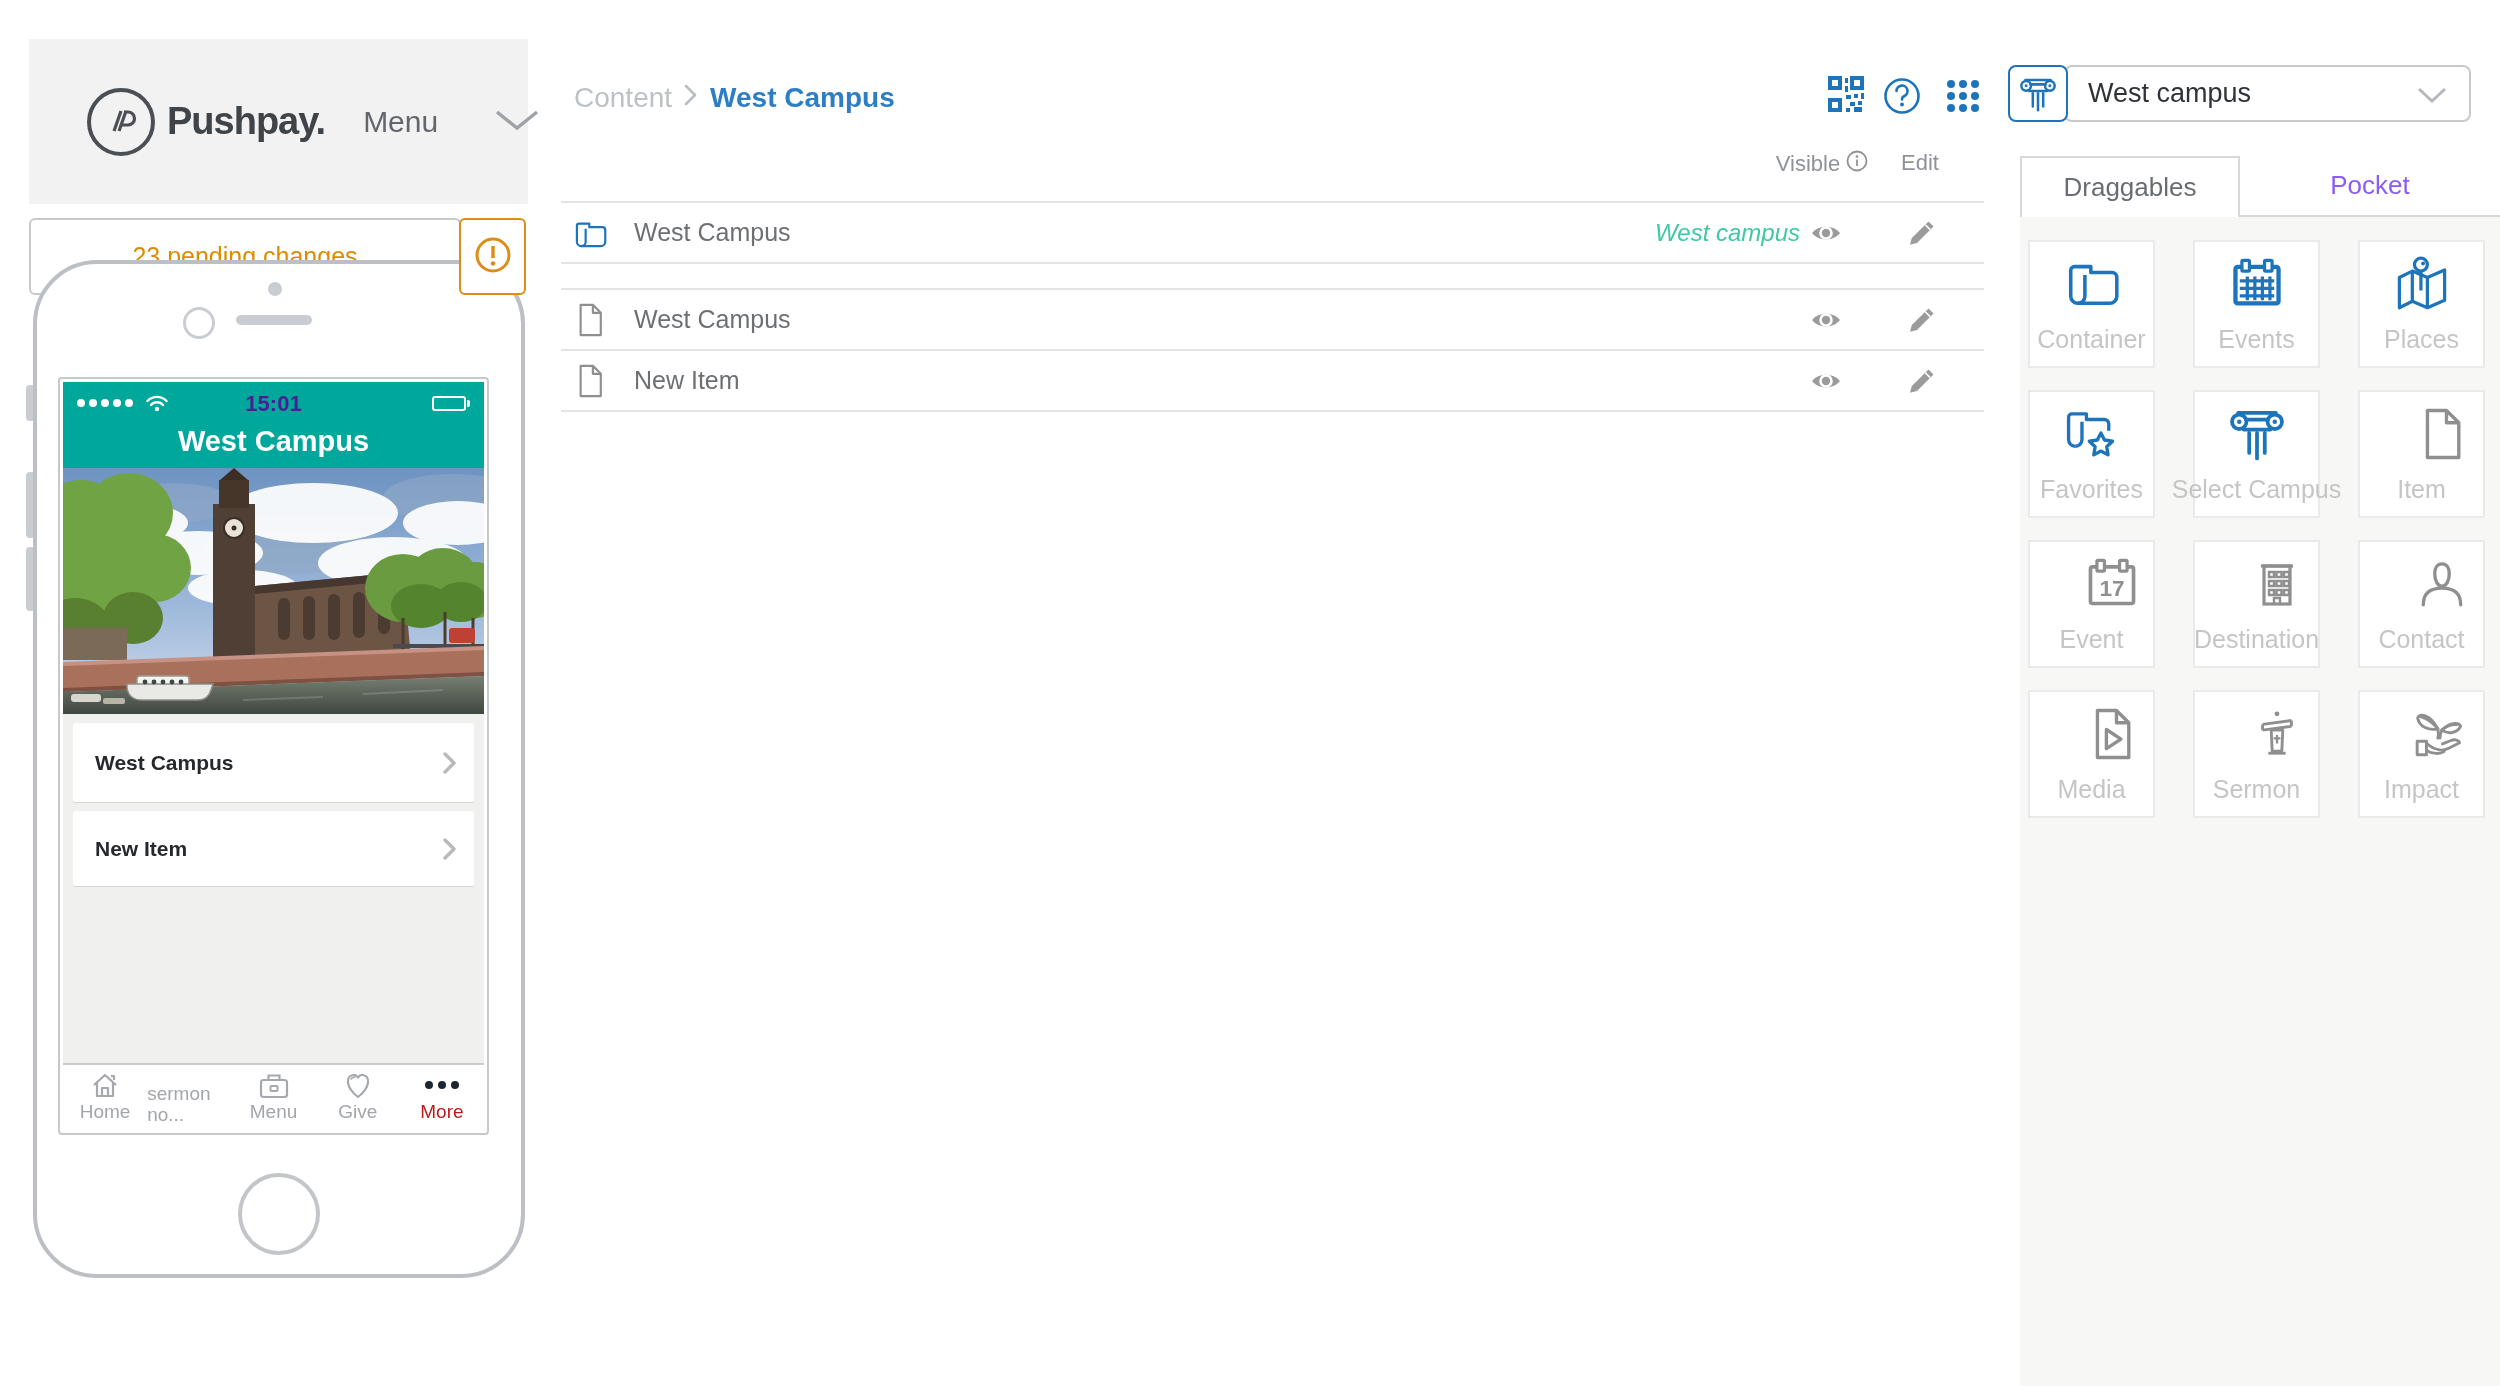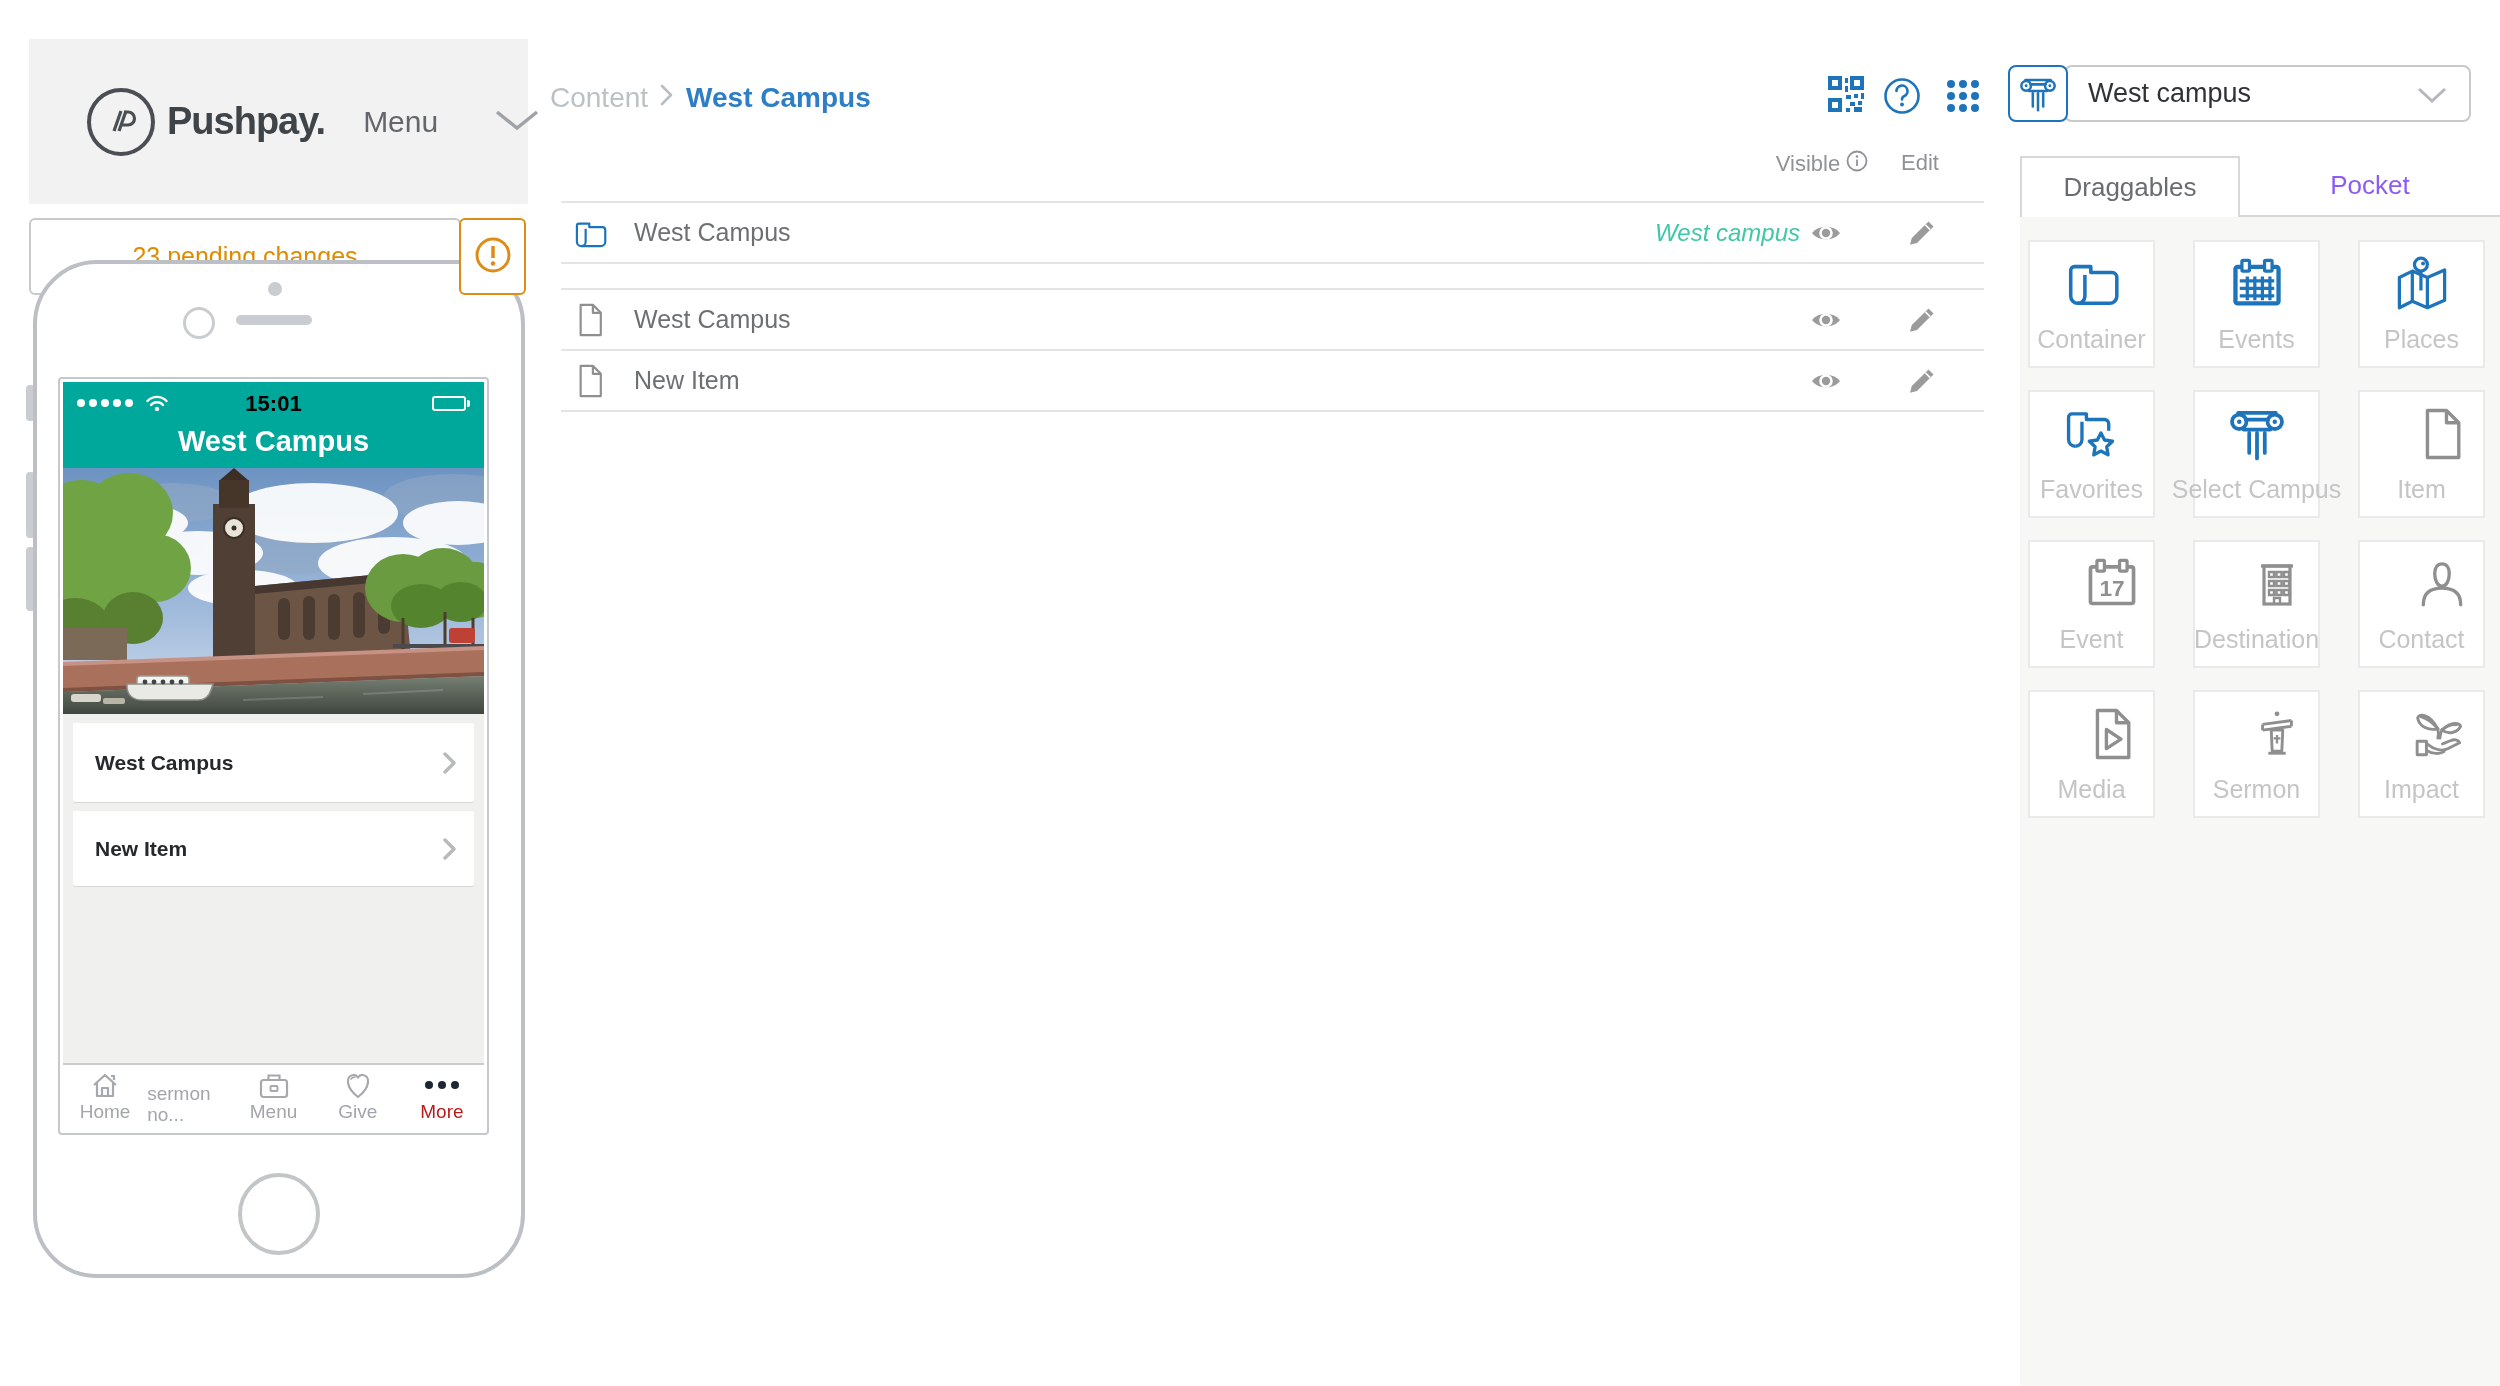--- a/index.html
+++ b/index.html
@@ -34,21 +34,21 @@
   .speaker{position:absolute;left:199px;top:51px;width:76px;height:10px;background:#c9cdd1;border-radius:5px;}
   .home-btn{position:absolute;left:201px;top:909px;width:74px;height:74px;border:4px solid #c3c6c9;border-radius:50%;}
   .screen{position:absolute;left:21px;top:113px;width:431px;height:758px;border:2px solid #c6c9cc;
           border-radius:4px;background:#fff;box-sizing:border-box;padding:3px;
           display:flex;flex-direction:column;}
   .p-header{height:86px;background:#00a79b;flex:0 0 auto;position:relative;}
   .p-status{display:flex;align-items:center;padding:9px 14px 0 14px;height:24px;}
   .sig-dots{display:flex;gap:4px;align-items:center;}
   .sig-dots i{width:8px;height:8px;background:#fff;border-radius:50%;}
   .p-wifi{margin-left:12px;display:flex;}
-  .p-time{position:absolute;left:0;right:0;top:9px;text-align:center;color:#000000;font-size:22px;font-weight:600;}
+  .p-time{position:absolute;left:0;right:0;top:9px;text-align:center;color:#4c1d95;font-size:22px;font-weight:600;}
   .p-batt{margin-left:auto;display:flex;align-items:center;}
   .batt-body{width:34px;height:15px;border:2px solid #fff;border-radius:3px;padding:1px;box-sizing:border-box;}
   .batt-fill{width:100%;height:100%;background:#fff;border-radius:1px;}
   .batt-tip{width:3px;height:7px;background:#fff;margin-left:1px;border-radius:0 2px 2px 0;}
   .p-title{text-align:center;color:#fff;font-size:29px;font-weight:bold;margin-top:10px;}
   .p-photo{height:246px;flex:0 0 auto;}
   .p-photo svg{display:block;width:100%;height:100%;}
   .p-body{flex:1;background:#f0f0ef;padding:9px 10px;box-sizing:border-box;}
   .p-card{background:#fff;border-radius:2px;box-shadow:0 1px 0 rgba(0,0,0,.10);
           display:flex;align-items:center;margin-bottom:9px;}
@@ -58,21 +58,21 @@
   .p-card-chev{margin-left:auto;margin-right:18px;display:flex;}
   .p-nav{height:65px;flex:0 0 auto;background:#fff;border-top:2px solid #c9ccce;
          display:flex;align-items:stretch;}
   .p-nav-item{flex:1;display:flex;flex-direction:column;align-items:center;justify-content:center;
               padding-bottom:5px;color:#a2a6aa;}
   .p-nav-item .ni{height:32px;display:flex;align-items:center;}
   .p-nav-item .nl{font-size:19px;line-height:21px;}
   .p-nav-item.active{color:#b91c1c;}
 
   
-  .breadcrumb{left:550px;top:82px;display:flex;align-items:flex-start;gap:12px;font-size:28px;}
+  .breadcrumb{left:574px;top:82px;display:flex;align-items:flex-start;gap:12px;font-size:28px;}
   .bc-parent{color:#bcc1c5;}
   .bc-current{color:#2e7ec6;font-weight:600;}
   .icon-btn{cursor:pointer;}
   .qr-btn{left:1828px;top:76px;}
   .help-btn{left:1882px;top:76px;}
   .grid-btn{left:1946px;top:79px;}
 
   
   .selector{left:2008px;top:65px;height:57px;display:flex;}
   .sel-icon-box{width:60px;height:57px;border:2px solid #1d74ba;border-radius:8px;background:#fff;

